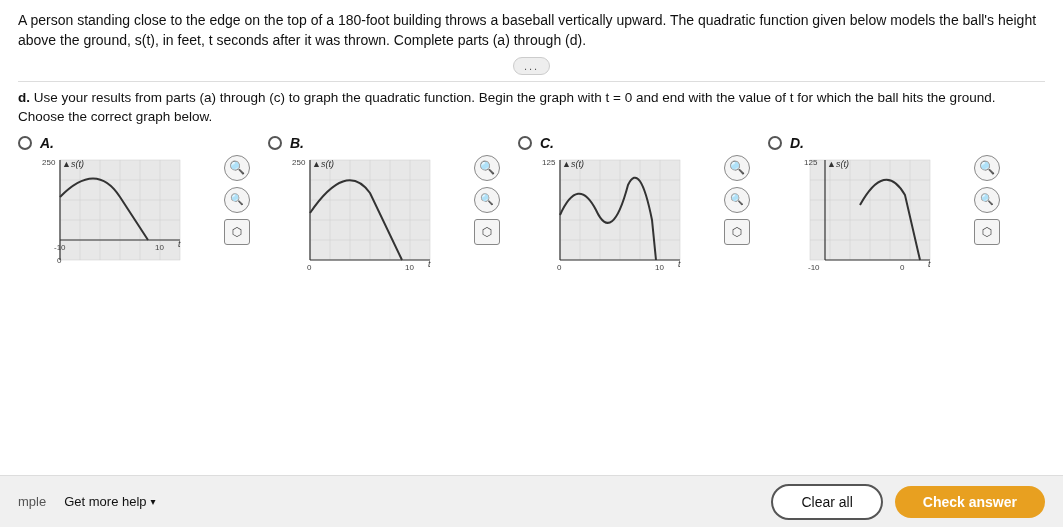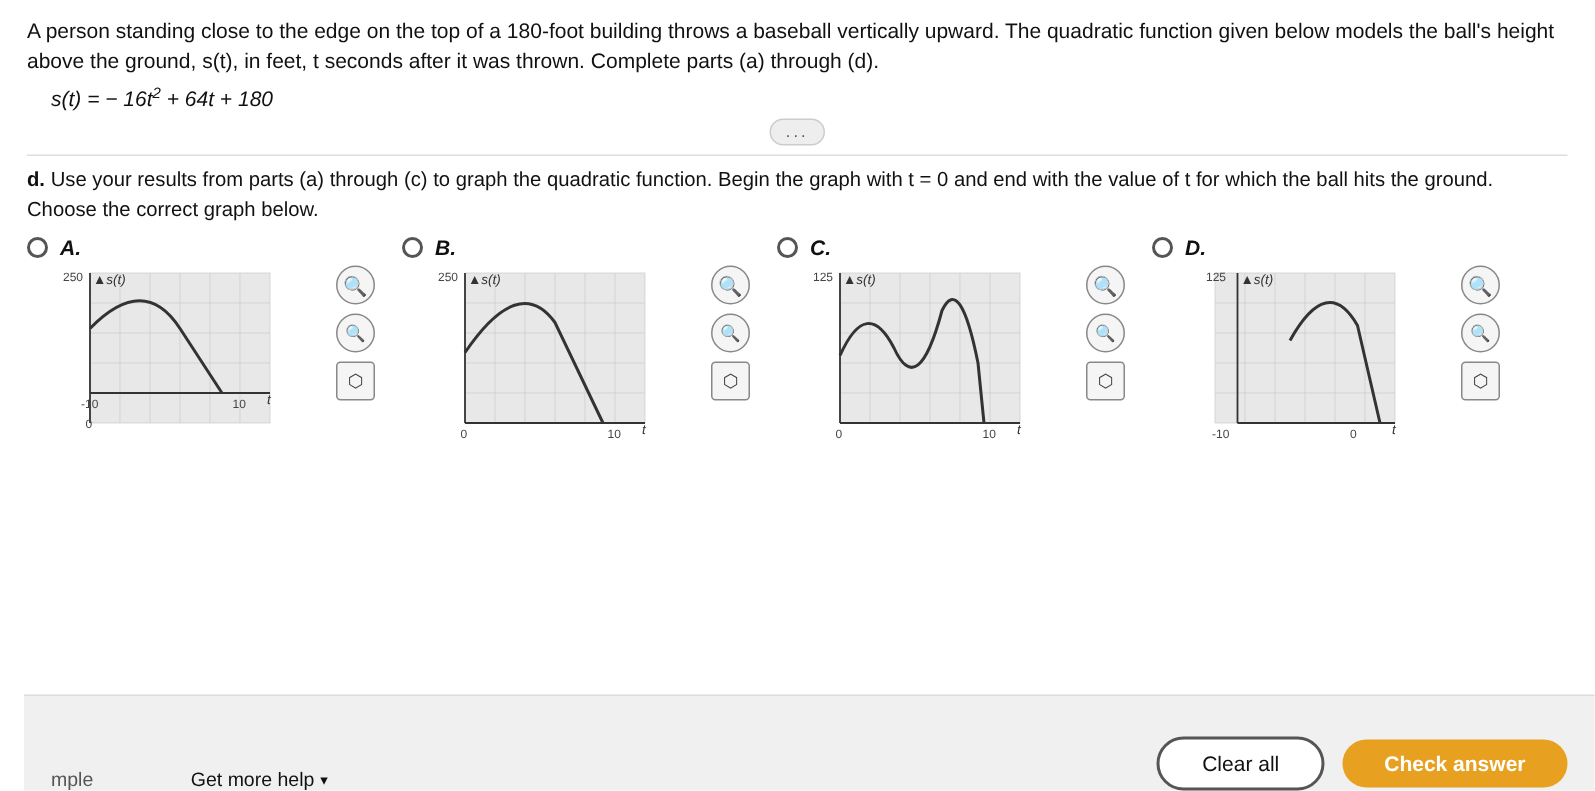--- a/index.html
+++ b/index.html
@@ -134,26 +134,26 @@
       display: flex;
       align-items: center;
       justify-content: center;
       cursor: pointer;
       font-size: 12px;
       color: #444;
     }
     .bottom-bar {
       position: absolute;
       bottom: 0;
-      left: 16px;
+      left: 0;
       right: 0;
-      height: 64px;
+      height: 52px;
       background: #f0f0f0;
       display: flex;
-      align-items: flex-end;
+      align-items: center;
       padding: 0 18px;
       justify-content: space-between;
       border-top: 1px solid #ddd;
     }
     .bottom-left {
       display: flex;
       align-items: center;
       gap: 18px;
     }
     .example-text {
@@ -163,21 +163,20 @@
     .get-help-btn {
       display: flex;
       align-items: center;
       gap: 4px;
       font-size: 13px;
       color: #111;
       cursor: pointer;
       font-weight: 500;
       background: none;
       border: none;
-      margin-left: 47px;
     }
     .get-help-btn .chevron {
       font-size: 10px;
     }
     .bottom-right {
       display: flex;
       align-items: center;
       gap: 12px;
     }
     .clear-all-btn {
@@ -209,23 +208,20 @@
       font-size: 8px;
       fill: #444;
     }
   </style>
 </head>
 <body>
 
 <div class="page-wrapper">
 
   <p class="problem-text">A person standing close to the edge on the top of a 180-foot building throws a baseball vertically upward. The quadratic function given below models the ball's height above the ground, s(t), in feet, t seconds after it was thrown. Complete parts (a) through (d).</p>
-  <div class="formula-line">
-    s(t) = − 16t<sup>2</sup> + 64t + 180
-  </div>
 
   <div class="dots-row">
     <button class="dots-btn">...</button>
   </div>
 
   <hr class="divider">
 
   <p class="part-d-text">
     <strong>d.</strong> Use your results from parts (a) through (c) to graph the quadratic function. Begin the graph with t = 0 and end with the value of t for which the ball hits the ground. Choose the correct graph below.
   </p>

